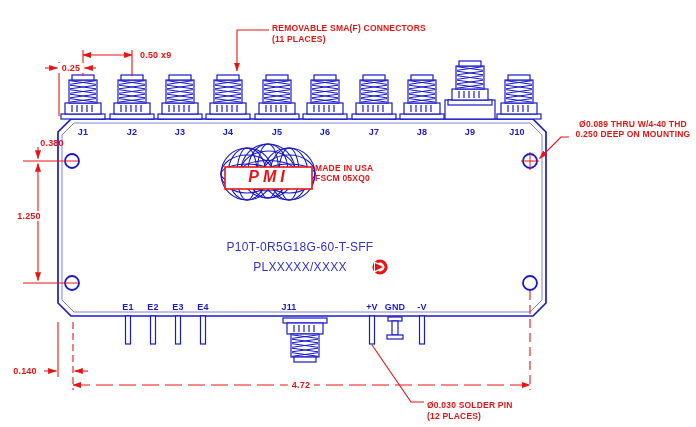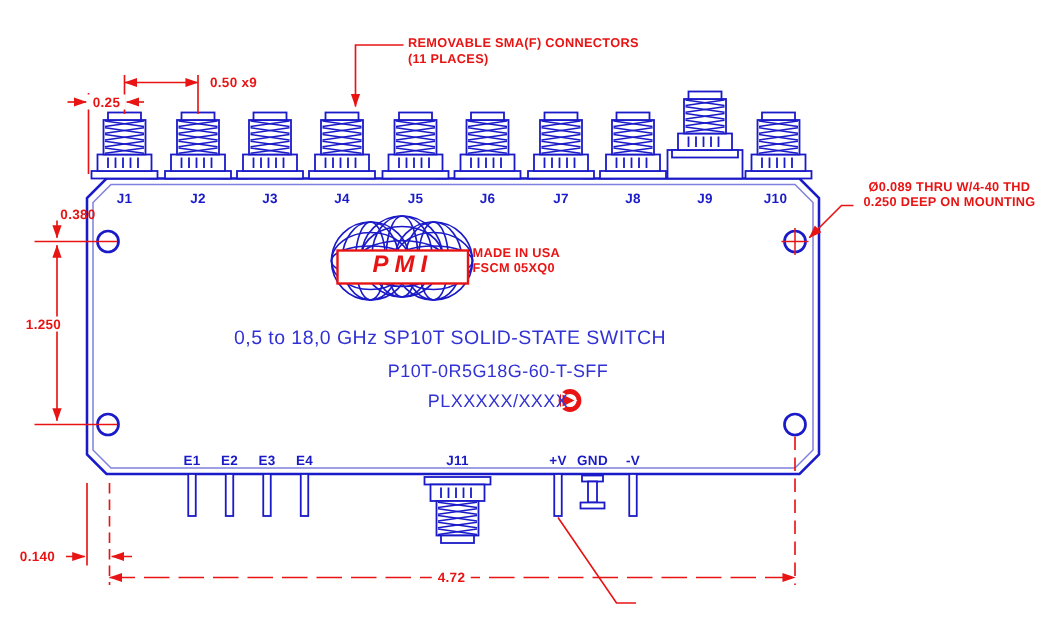--- a/index.html
+++ b/index.html
@@ -18,21 +18,21 @@
         color:var(--red);letter-spacing:.2px;white-space:nowrap;}
   .lblr-l{position:absolute;transform:translate(0,-50%);font:700 9px "Liberation Sans",sans-serif;
         color:var(--red);letter-spacing:.2px;white-space:nowrap;text-align:center;}
   .bg{background:#fff;padding:0 4px;}
   .ann{position:absolute;font:700 8.5px "Liberation Sans",sans-serif;color:var(--red);
        line-height:11px;letter-spacing:.2px;white-space:nowrap;}
   .ann div{white-space:nowrap;}
   .ann-c{text-align:center;line-height:10px;}
   .title{position:absolute;transform:translate(-50%,-50%);color:var(--tblue);
          font:400 13px "Liberation Sans",sans-serif;letter-spacing:.3px;white-space:nowrap;}
-  .title2{font-size:12px;margin-left:32px;}
+  .title2{font-size:12px;}
   .brand{position:absolute;transform:translate(-50%,-54%);font:700 italic 16px "Liberation Sans",sans-serif;
          font-style:italic;color:var(--red);letter-spacing:4px;white-space:nowrap;}
 </style>
 </head>
 <body>
 
 <div class="stage">
 
 <svg width="696" height="427" viewBox="0 0 696 427">
   <defs>
@@ -188,21 +188,21 @@
 <span class="lblb" style="left:325px;top:132px">J6</span>
 <span class="lblb" style="left:374px;top:132px">J7</span>
 <span class="lblb" style="left:422px;top:132px">J8</span>
 <span class="lblb" style="left:470px;top:132px">J9</span>
 <span class="lblb" style="left:517px;top:132px">J10</span>
 
 <span class="lblb" style="left:128px;top:307px">E1</span>
 <span class="lblb" style="left:153px;top:307px">E2</span>
 <span class="lblb" style="left:178px;top:307px">E3</span>
 <span class="lblb" style="left:203px;top:307px">E4</span>
-<span class="lblb" style="left:305px;top:307px">J11</span>
+<span class="lblb" style="left:289px;top:307px">J11</span>
 <span class="lblb" style="left:372px;top:307px">+V</span>
 <span class="lblb" style="left:395px;top:307px">GND</span>
 <span class="lblb" style="left:422px;top:307px">-V</span>
 
 <span class="lblr bg" style="left:71px;top:68px">0.25</span>
 <span class="lblr-l" style="left:140px;top:55px">0.50  x9</span>
 <span class="lblr" style="left:52px;top:143px">0.380</span>
 <span class="lblr bg" style="left:29px;top:216px">1.250</span>
 <span class="lblr" style="left:25px;top:371px">0.140</span>
 <span class="lblr bg" style="left:301px;top:385px">4.72</span>
@@ -210,24 +210,27 @@
 <div class="ann" style="left:272px;top:23px">
   <div>REMOVABLE SMA(F) CONNECTORS</div>
   <div>(11 PLACES)</div>
 </div>
 
 <div class="ann ann-c" style="left:570px;top:119px;width:126px">
   <div>Ø0.089 THRU W/4-40 THD</div>
   <div>0.250 DEEP ON MOUNTING</div>
 </div>
 
+<div class="ann" style="left:427px;top:400px">
+  <div>Ø0.030 SOLDER PIN</div>
+  <div>(12 PLACES)</div>
+</div>
 
 <span class="brand" style="left:268.5px;top:178px">PMI</span>
 <div class="ann" style="left:315px;top:163px;line-height:10px">
   <div>MADE IN USA</div>
   <div>FSCM 05XQ0</div>
 </div>
 
-<span class="title" style="left:300px;top:225px">0,5 to 18,0 GHz SP10T SOLID-STATE SWITCH</span>
 <span class="title title2" style="left:300px;top:247px">P10T-0R5G18G-60-T-SFF</span>
 <span class="title title2" style="left:300px;top:267px">PLXXXXX/XXXX</span>
 
 </div>
 
 </body></html>

